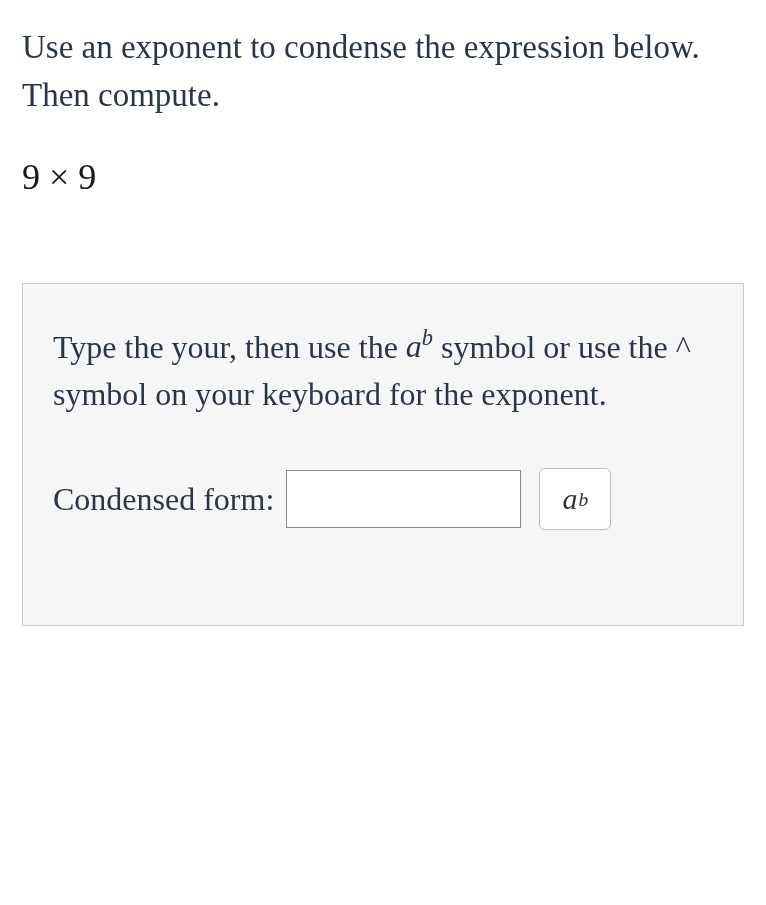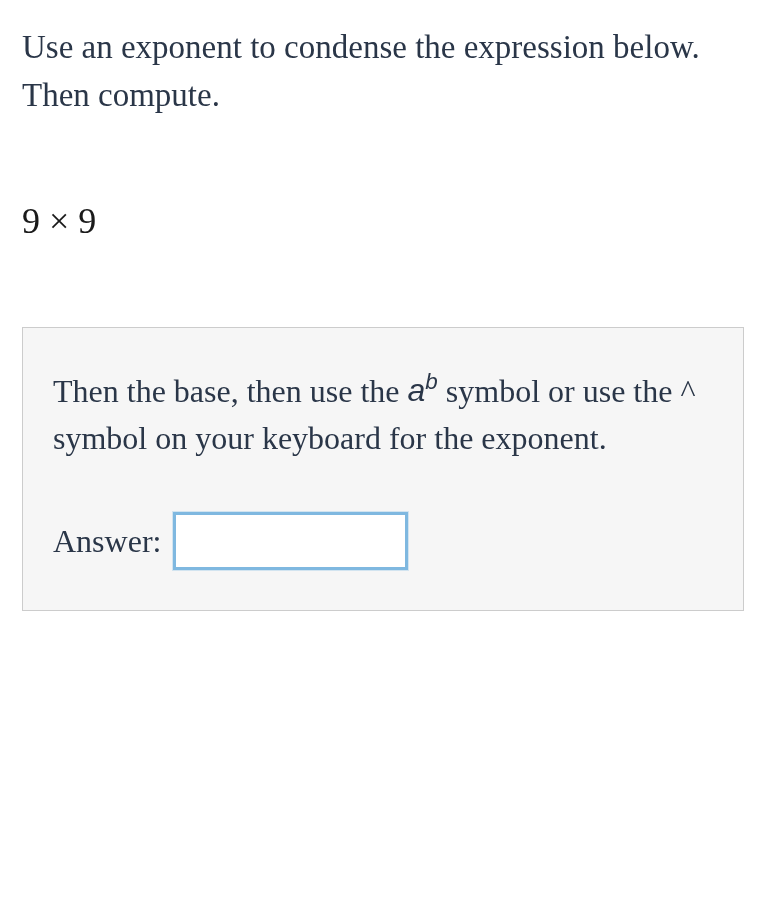--- a/index.html
+++ b/index.html
@@ -12,21 +12,21 @@
       height: 905px;
       font-family: Georgia, 'Times New Roman', serif;
       background: #ffffff;
       color: #2a3a4a;
       padding: 24px 22px;
     }
     .question-text {
       font-size: 33px;
       line-height: 1.45;
       color: #2a3648;
-      margin-bottom: 80px;
+      margin-bottom: 36px;
     }
     .expression {
       text-align: left;
       font-size: 36px;
       color: #1a1a1a;
       font-family: 'Times New Roman', serif;
       margin-bottom: 85px;
     }
     .answer-box {
       border: 1px solid #ccc;
@@ -34,21 +34,21 @@
       padding: 38px 30px 40px 30px;
     }
     .instruction {
       font-size: 32px;
       line-height: 1.5;
       color: #2a3648;
       margin-bottom: 50px;
     }
     .ab-inline {
       font-style: italic;
-      font-family: Liberation Sans, sans-serif;
+      font-family: Liberation Serif, serif;
     }
     .ab-inline .sup {
       font-size: 0.7em;
       vertical-align: super;
     }
     .row {
       display: flex;
       align-items: center;
       margin-bottom: 55px;
     }
@@ -103,21 +103,25 @@
   </style>
 </head>
 <body>
 
 <div class="question-text">Use an exponent to condense the expression below. Then compute.</div>
 
 <div class="expression">9 × 9</div>
 
 <div class="answer-box">
   <div class="instruction">
-    <span>Then the base, then use the </span><span class="ab-inline"><span>a</span><span class="sup">b</span></span><span> symbol or use the ^ symbol on your keyboard for the exponent.</span>
+    <span>Type the your, then use the </span><span class="ab-inline"><span>a</span><span class="sup">b</span></span><span> symbol or use the ^ symbol on your keyboard for the exponent.</span>
   </div>
 
+  <div class="row">
+    <span class="row-label">Condensed form:</span>
+    <input type="text" class="text-input condensed-input" value="" style="">
+    <button class="exp-button">
+      <span>a</span>
+        <span class="sup">b</span>
+    </button>
+  </div>
 
-  <div class="row row-answer">
-    <span class="row-label">Answer:</span>
-    <input type="text" class="text-input answer-input" value="" style="">
-  </div>
 </div>
 
 </body></html>

